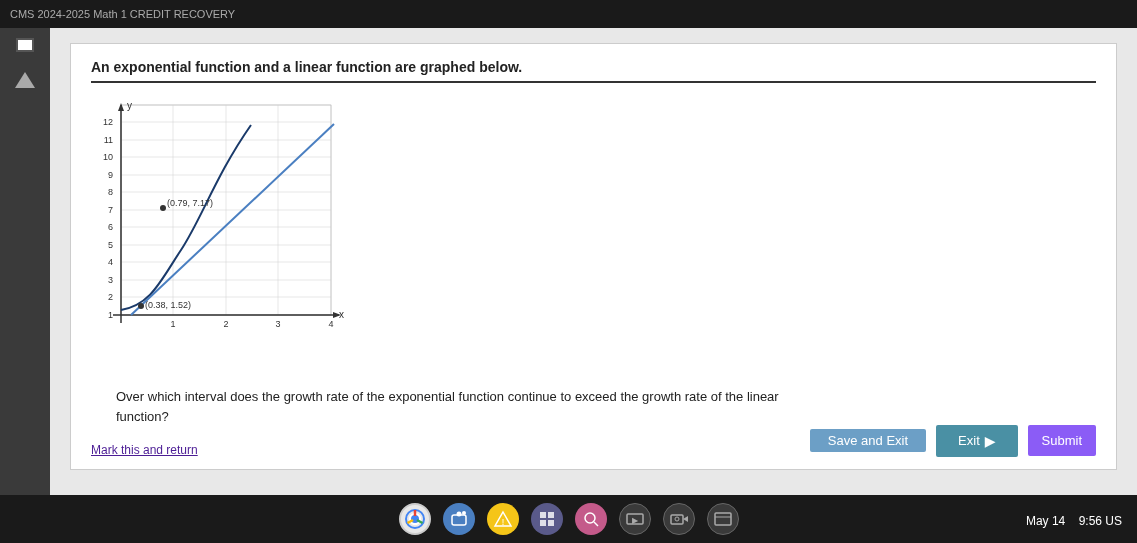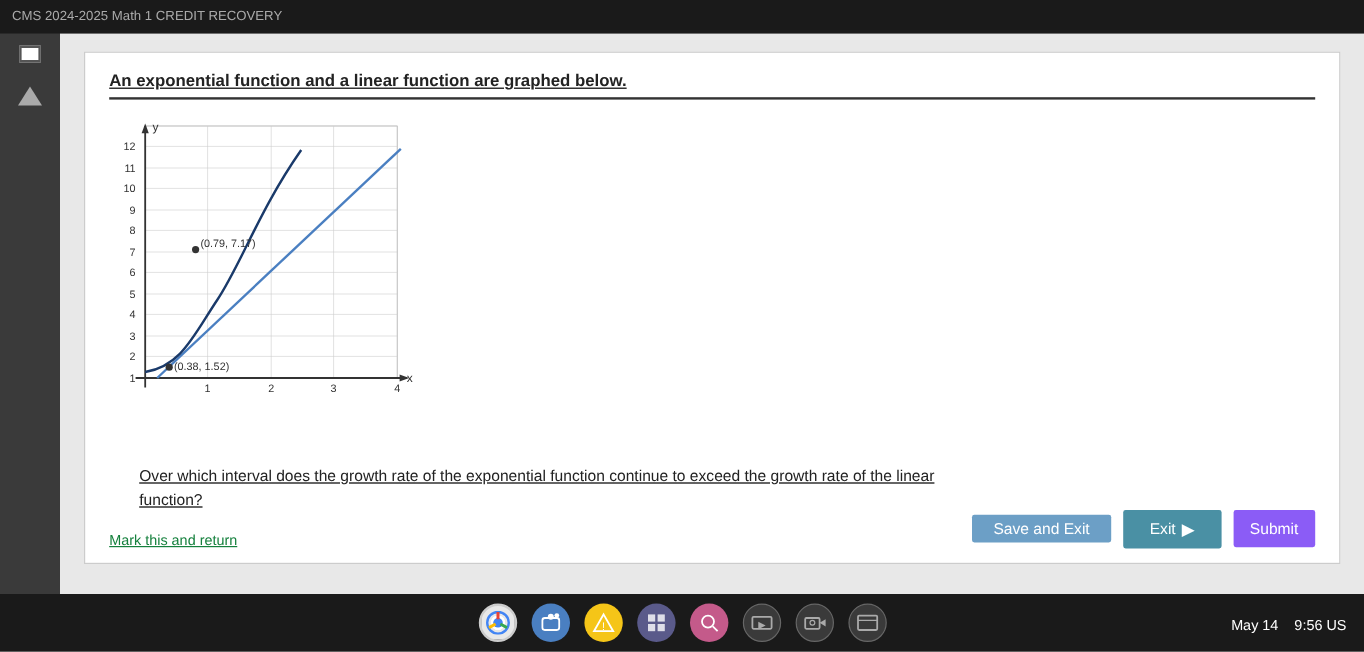--- a/index.html
+++ b/index.html
@@ -44,21 +44,20 @@
 
     
     .main-content {
       position: absolute;
       top: 28px;
       left: 50px;
       right: 0;
       bottom: 48px;
       background: #e8e8e8;
       padding: 15px 20px;
-      text-decoration: underline;
     }
 
     
     .question-panel {
       background: #fff;
       border: 1px solid #ccc;
       padding: 15px 20px;
       height: calc(100% - 10px);
       position: relative;
     }
@@ -98,21 +97,21 @@
     .bottom-buttons {
       position: absolute;
       bottom: 12px;
       left: 0; right: 0;
       display: flex;
       align-items: center;
       padding: 0 20px;
     }
 
     .mark-return-link {
-      color: #15803d;
+      color: #4c1d95;
       font-size: 12px;
       text-decoration: underline;
       cursor: pointer;
       margin-top: 19px;
     }
 
     .buttons-right {
       margin-left: auto;
       display: flex;
       gap: 10px;

